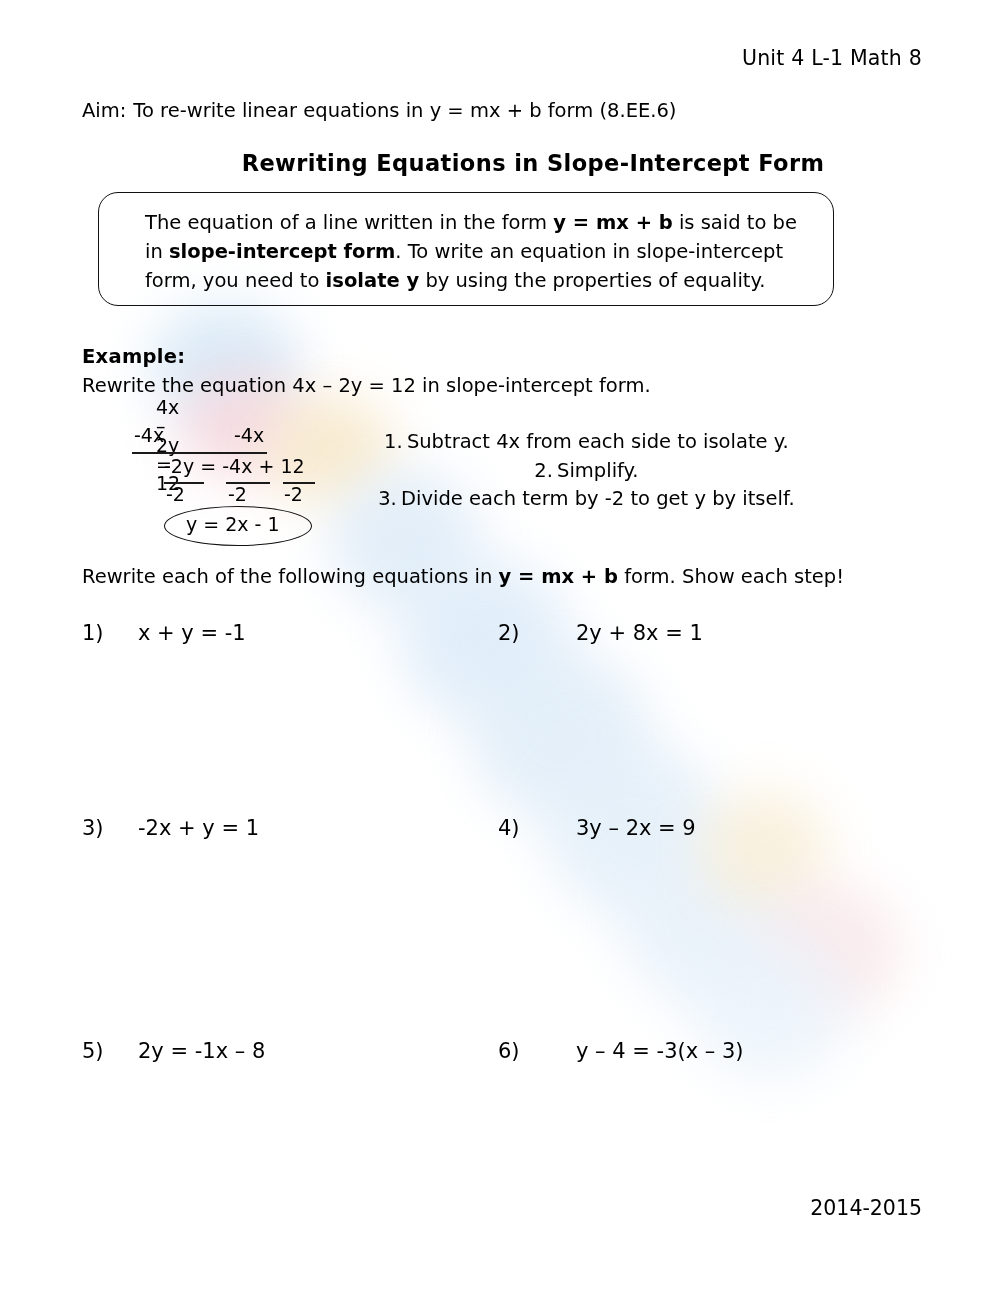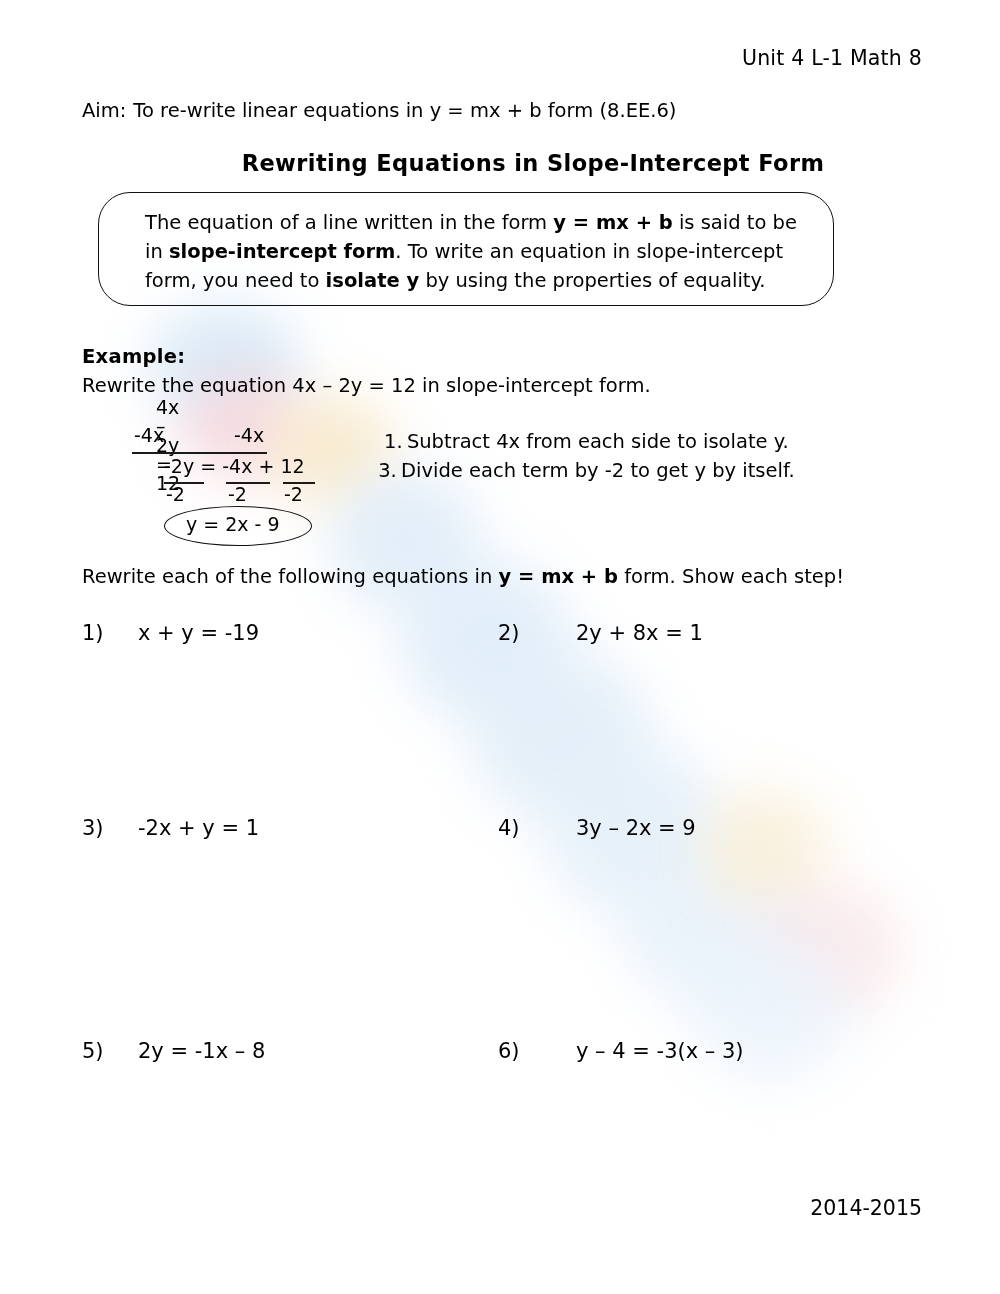--- a/index.html
+++ b/index.html
@@ -79,21 +79,21 @@
   }
 
   
   .definition-box {
     position: absolute;
     top: 192px;
     left: 98px;
     width: 736px;
     height: 114px;
     border: 1.6px solid #111111;
-    border-radius: 32px;
+    border-radius: 20px;
     box-sizing: border-box;
     background: transparent;
   }
   .definition-text {
     position: absolute;
     top: 15px;
     left: 46px;
     width: 655px;
     font-size: 19.5px;
     line-height: 29px;
@@ -254,38 +254,41 @@
 
       <div class="w-rule-a"></div>
       <div class="w-rule-b"></div>
       <div class="w-rule-c"></div>
 
       <div class="w-line4-a">-2</div>
       <div class="w-line4-b">-2</div>
       <div class="w-line4-c">-2</div>
 
       <div class="answer-ellipse"></div>
-      <div class="answer-text">y = 2x -  9</div>
+      <div class="answer-text">y = 2x -  1</div>
     </div>
 
     <div class="steps-list">
       <div class="step-item">
         <span class="step-num">1.</span><span>Subtract 4x from each side to isolate y.</span>
       </div>
       <div class="step-item">
+        <span class="step-num">2.</span><span>Simplify.</span>
+      </div>
+      <div class="step-item">
         <span class="step-num">3.</span><span>Divide each term by -2 to get y by itself.</span>
       </div>
     </div>
 
     <div class="practice-instruction">
       <span>Rewrite each of the following equations in </span><b>y = mx + b</b><span> form.  Show each step!</span>
     </div>
 
     <div class="problem prob-col-left prob-row-1">
-      <span class="p-num p-num-left">1)</span><span class="p-eq">x + y = -19</span>
+      <span class="p-num p-num-left">1)</span><span class="p-eq">x + y = -1</span>
     </div>
 
     <div class="problem prob-col-right prob-row-1">
       <span class="p-num p-num-right">2)</span><span class="p-eq">2y + 8x = 1</span>
     </div>
 
     <div class="problem prob-col-left prob-row-2">
       <span class="p-num p-num-left">3)</span><span class="p-eq">-2x + y = 1</span>
     </div>
 

